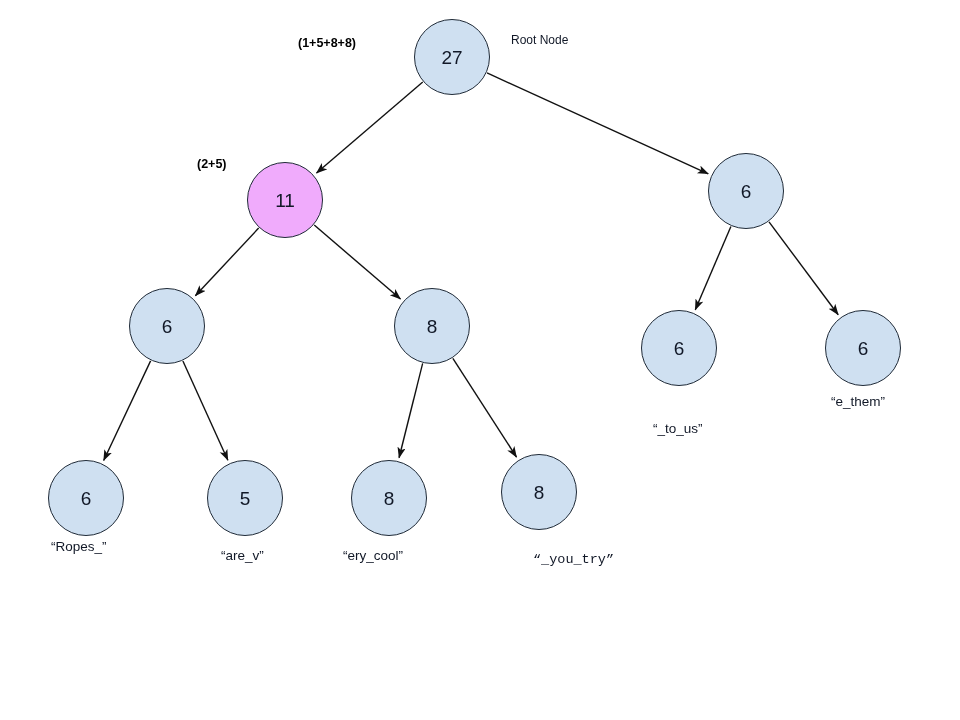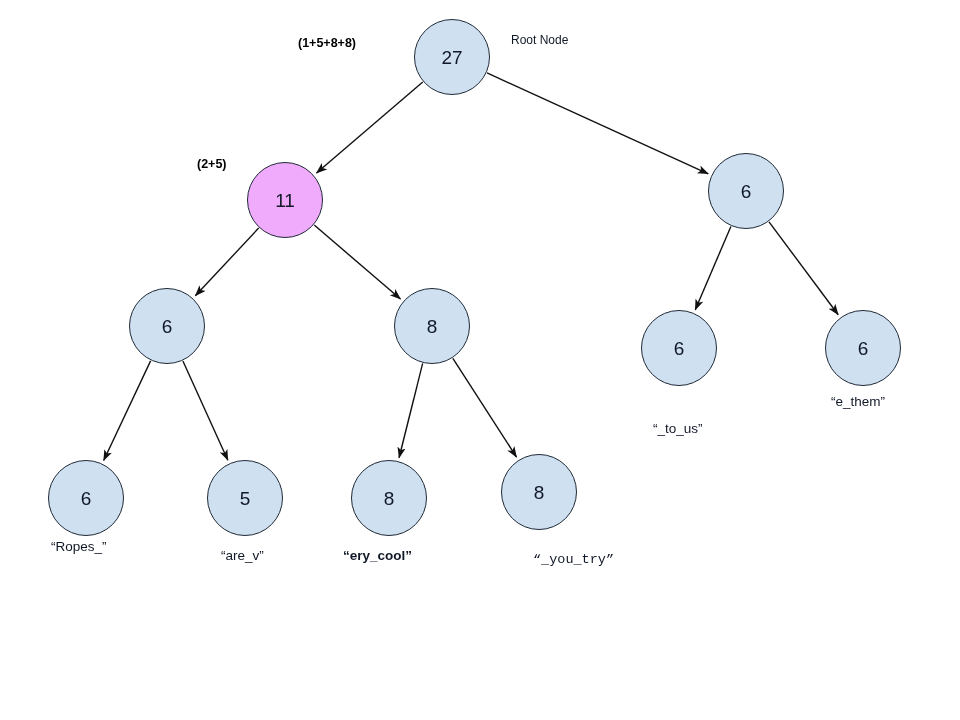--- a/index.html
+++ b/index.html
@@ -128,19 +128,19 @@
       </div>
     </div>
   <div id="annotation-layer">
       <div class="annotation" style="left: 298px; top: 36px;">(1+5+8+8)</div>
       <div class="annotation" style="left: 197px; top: 157px;">(2+5)</div>
       <div class="plain-annotation" style="left: 511px; top: 33px;">Root Node</div>
     </div>
   <div id="caption-layer">
       <div class="caption" style="left: 51px; top: 539px; text-align: right;">“Ropes_”</div>
       <div class="caption" style="left: 197px; top: 548px; margin-left: 24px;">“are_v”</div>
-      <div class="caption" style="left: 343px; top: 548px; font-weight: bold;">“ery_cool”</div>
+      <div class="caption" style="left: 343px; top: 548px;">“ery_cool”</div>
       <div class="caption" style="left: 533px; top: 552px; font-family: Liberation Mono, monospace;">“_you_try”</div>
       <div class="caption" style="left: 653px; top: 421px;">“_to_us”</div>
       <div class="caption" style="left: 831px; top: 394px;">“e_them”</div>
     </div>
 
 </div>
 
 </body></html>

